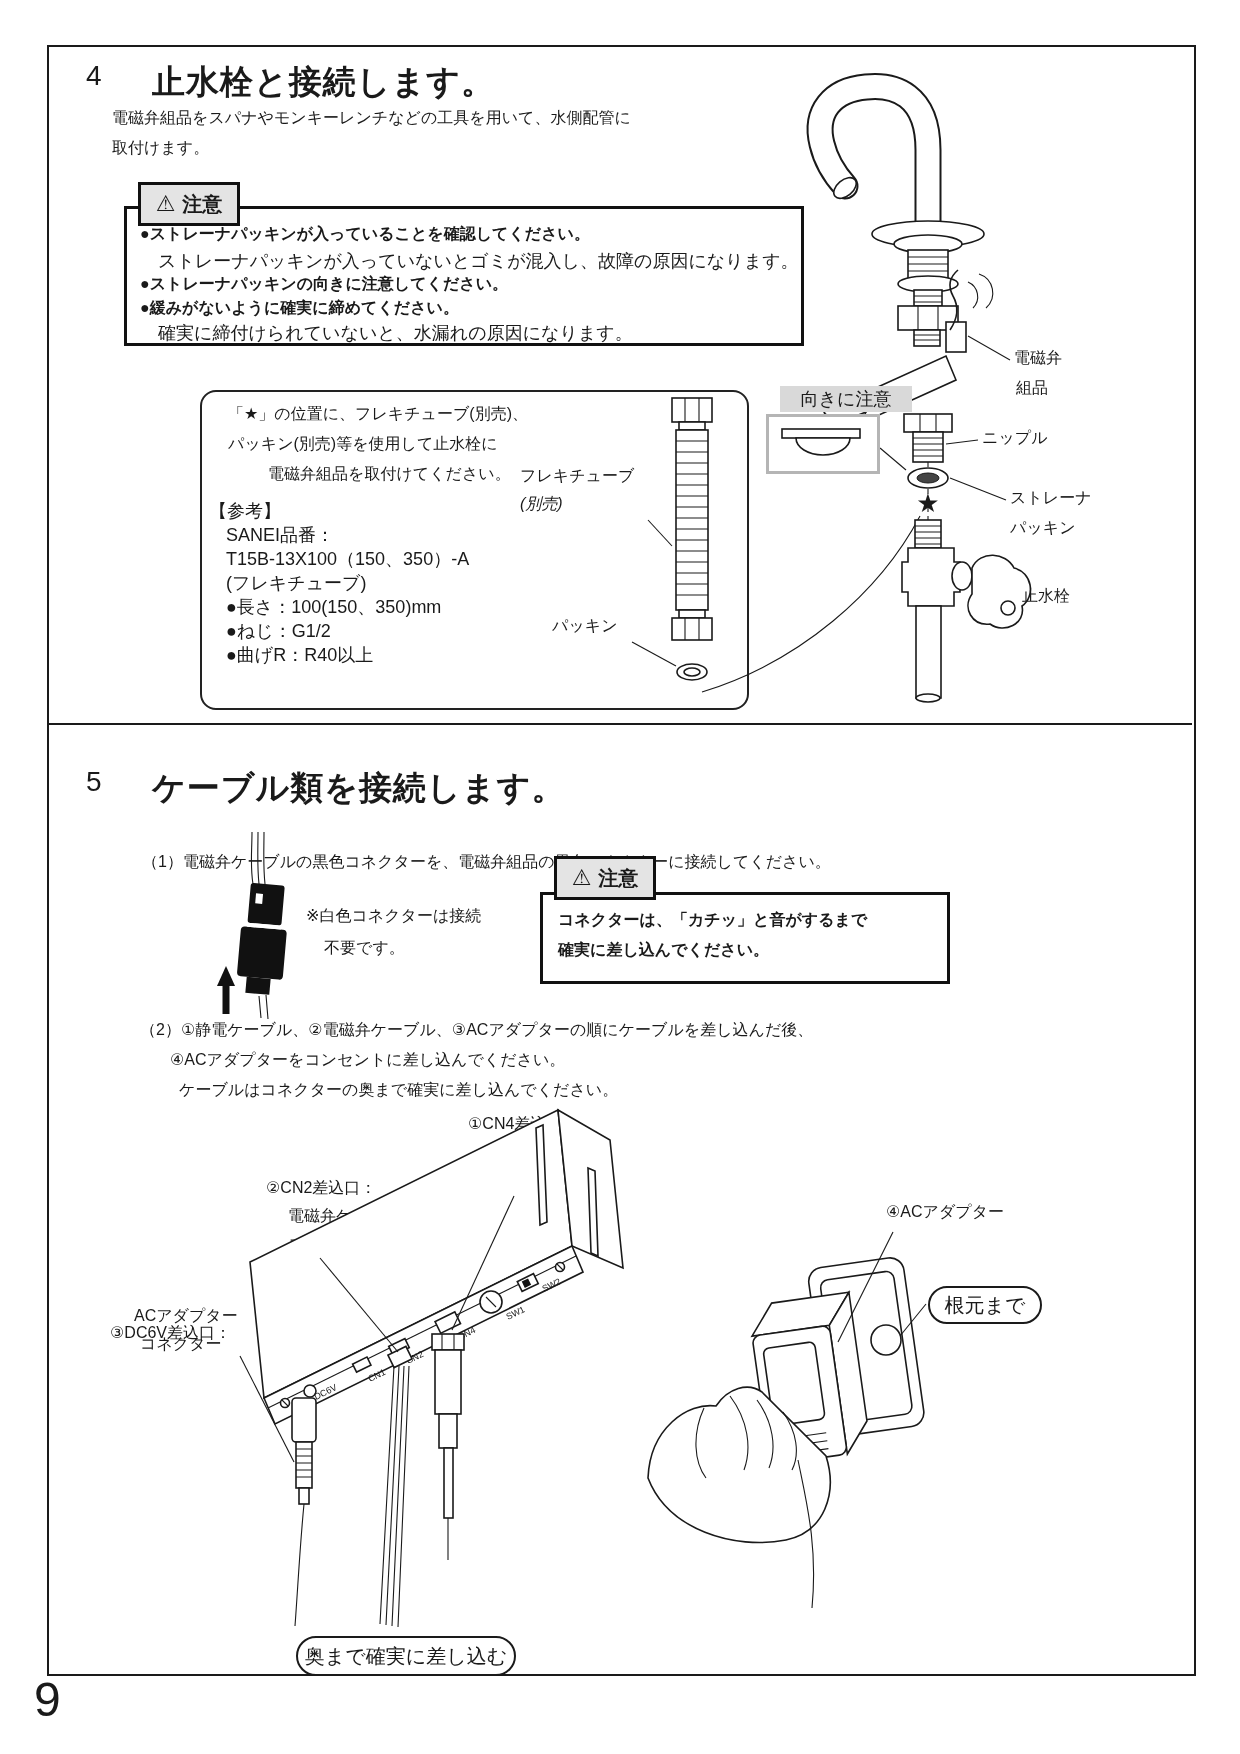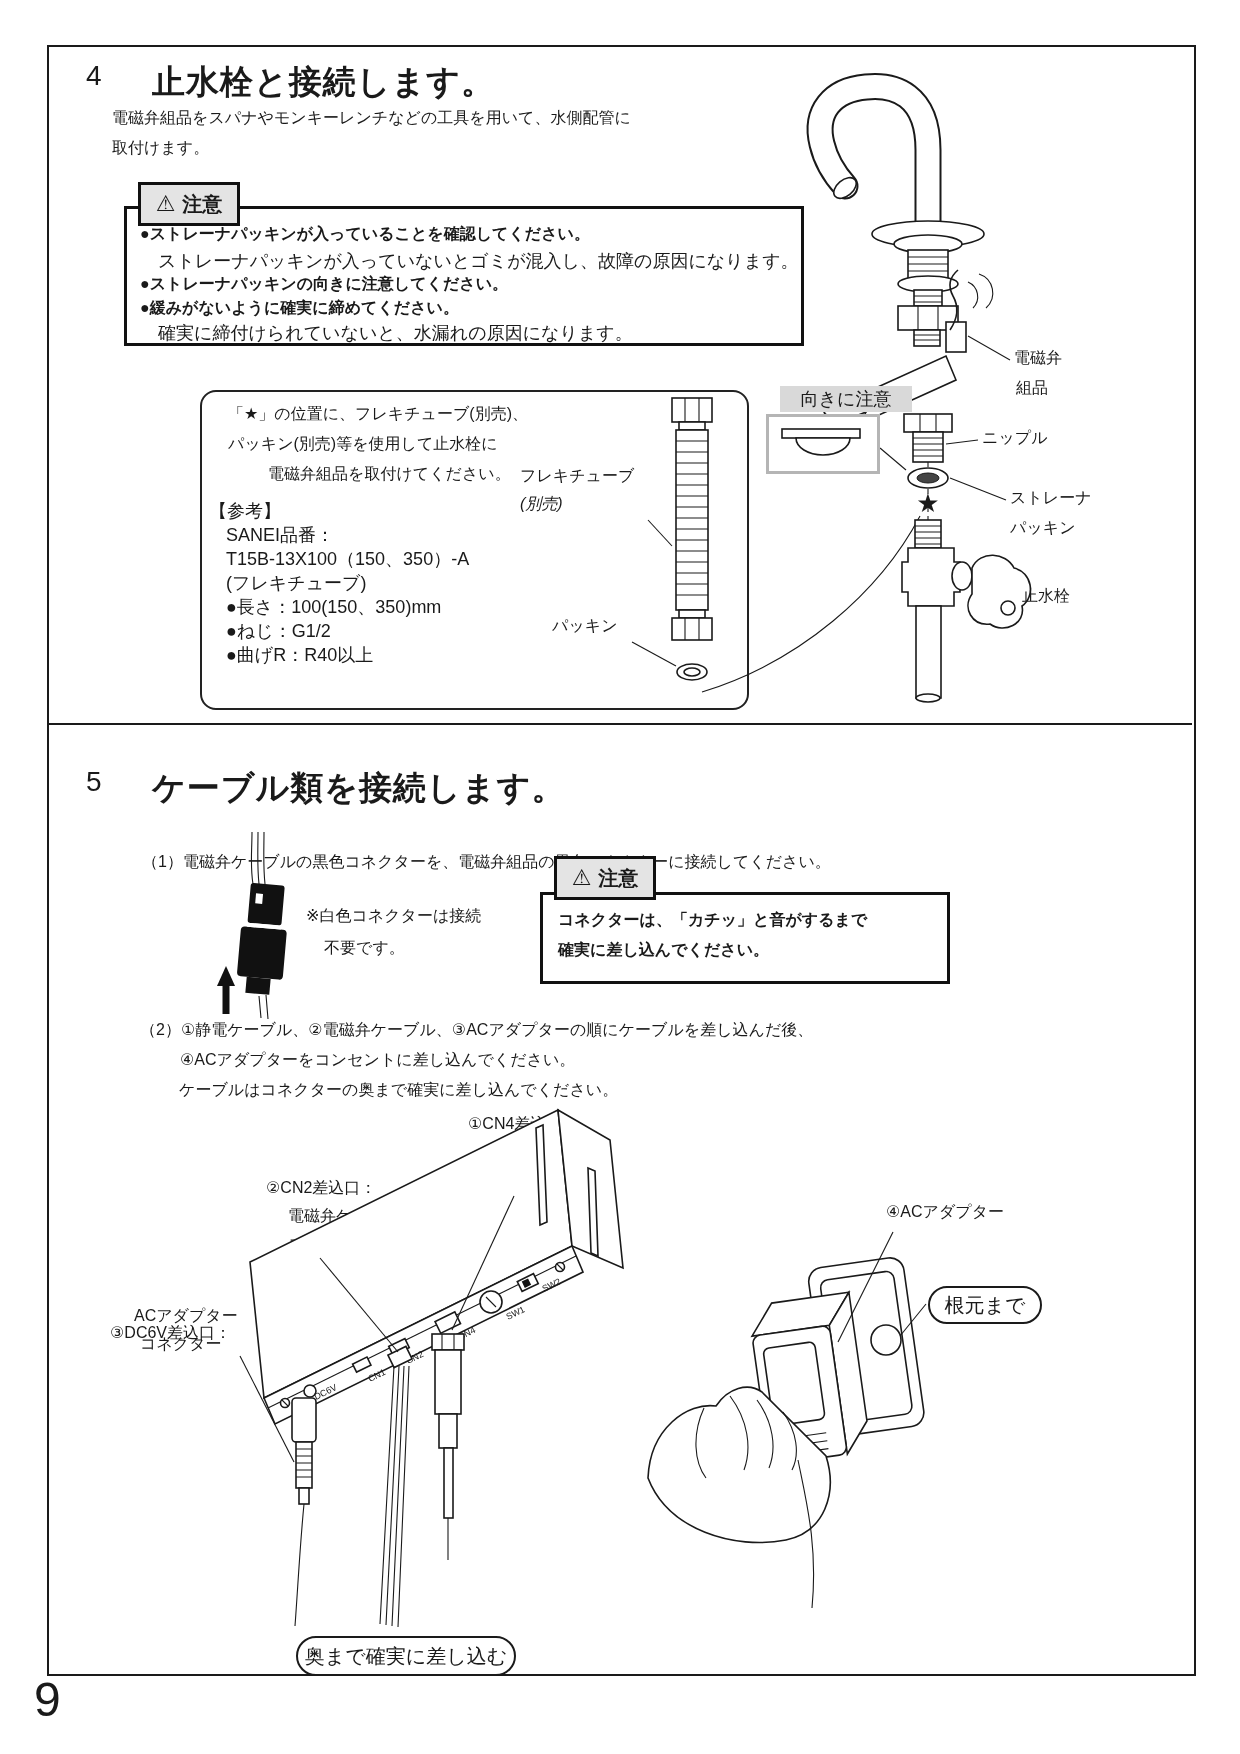--- a/index.html
+++ b/index.html
@@ -199,21 +199,21 @@
 
 <div class="cbox" style="left:540px;top:892px;width:404px;height:86px;z-index:2;"></div>
 <div class="ctab" style="left:554px;top:856px;width:96px;height:38px;">
   <span class="warnglyph">⚠</span>
   <span>注意</span>
 </div>
 <div class="lbl b" style="left:558px;top:910px;z-index:3;">コネクターは、「カチッ」と音がするまで</div>
 <div class="lbl b" style="left:558px;top:940px;z-index:3;">確実に差し込んでください。</div>
 
 <div class="lbl" style="left:140px;top:1020px;">（2）①静電ケーブル、②電磁弁ケーブル、③ACアダプターの順にケーブルを差し込んだ後、</div>
-<div class="lbl" style="left:180px;top:1050px;">④ACアダプターをコンセントに差し込んでください。</div>
+<div class="lbl" style="left:170px;top:1050px;">④ACアダプターをコンセントに差し込んでください。</div>
 <div class="lbl" style="left:179px;top:1080px;">ケーブルはコネクターの奥まで確実に差し込んでください。</div>
 
 <div class="lbl" style="left:468px;top:1114px;">①CN4差込口：</div>
 <div class="lbl" style="left:490px;top:1142px;">静電ケーブル</div>
 <div class="lbl" style="left:490px;top:1170px;">コネクター</div>
 <div class="lbl" style="left:266px;top:1178px;">②CN2差込口：</div>
 <div class="lbl" style="left:288px;top:1206px;">電磁弁ケーブル</div>
 <div class="lbl" style="left:288px;top:1234px;">コネクター</div>
 <div class="lbl" style="left:110px;top:1323px;">③DC6V差込口：</div>
 <div class="lbl" style="left:134px;top:1306px;">ACアダプター</div>

